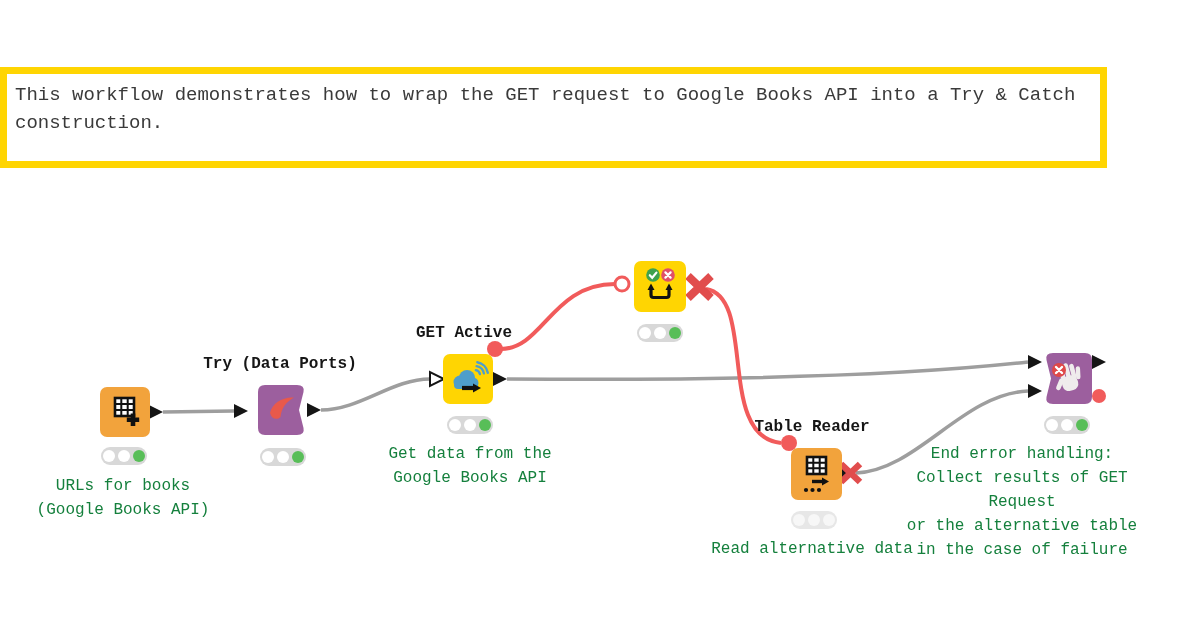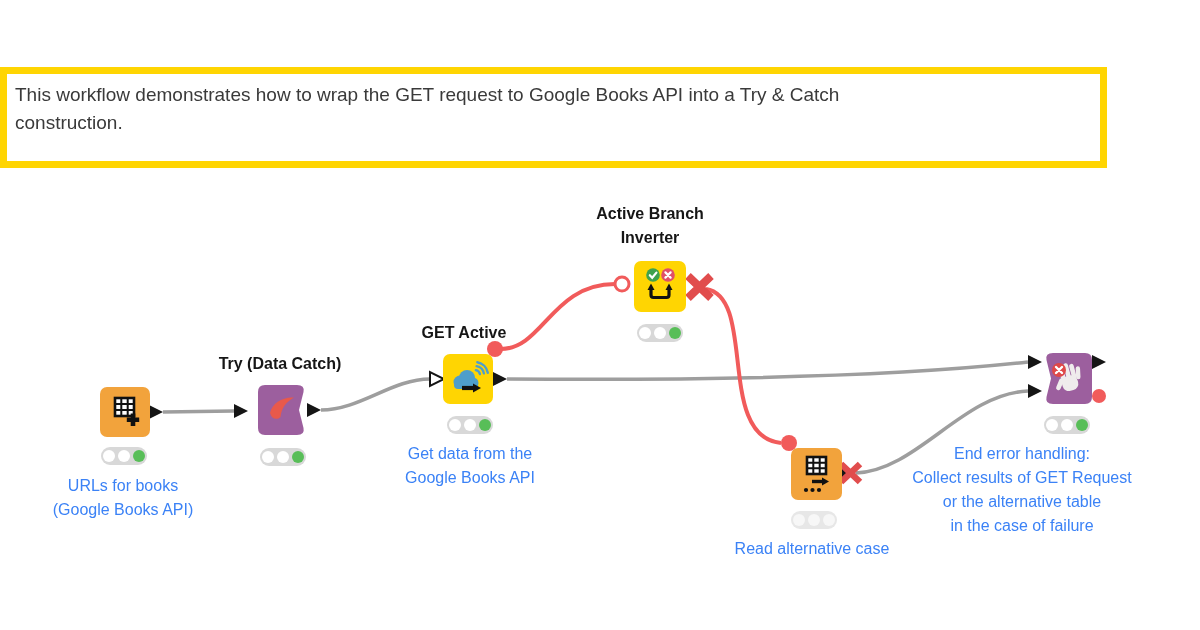--- a/index.html
+++ b/index.html
@@ -1,18 +1,18 @@
 <!DOCTYPE html>
 <html><head>
 <meta charset="utf-8">
 <style>
   html,body{margin:0;padding:0;background:#fff;}
   .canvas{
     position:relative;width:1200px;height:630px;background:#ffffff;overflow:hidden;
-    font-family:Liberation Sans, sans-serif;color:#1a1a1a;
+    font-family:Liberation Mono, monospace;color:#1a1a1a;
   }
   .abs{position:absolute;}
   
   .annotation{
     left:0px;top:67px;width:1085px;height:80px;
     border:7px solid #FFD502;background:#ffffff;
     padding:7px 0 0 8px;
     font-size:19px;line-height:28px;color:#3a3a3a;
     white-space:pre-line;
   }
@@ -23,21 +23,21 @@
   .yellow{background:#FFD502;}
   
   .overlay{left:0;top:0;width:1200px;height:630px;pointer-events:none;}
   
   .ntitle{
     font-weight:bold;font-size:16px;line-height:24px;text-align:center;
     white-space:pre-line;width:220px;color:#161616;
   }
   .nlabel{
     font-size:16px;line-height:24px;text-align:center;
-    white-space:pre-line;width:280px;color:#3b82f6;
+    white-space:pre-line;width:280px;color:#15803d;
   }
   
   .tl{
     width:46px;height:18px;border-radius:9px;background:#D8D8D8;
     display:flex;align-items:center;justify-content:center;gap:3px;
   }
   .tl .d{width:12px;height:12px;border-radius:50%;background:#ffffff;}
   .tl[data-state="done"] .d:nth-child(3){background:#58BE58;}
   .tl[data-state="idle"]{background:#E7E7E7;}
   .tl[data-state="idle"] .d{background:#F7F7F7;}
@@ -102,21 +102,21 @@
   </div>
   <div class="abs nlabel" style="left:-17px;top:474px;">URLs for books
 (Google Books API)</div>
 
   <div class="abs" style="left:258px;top:385px;width:50px;height:50px;">
     <svg viewBox="0 0 50 50" width="50" height="50">
       <path d="M7 0 H39 Q47 0 45.5 7 L41 25 L45.5 43 Q47 50 39 50 H7 Q0 50 0 43 V7 Q0 0 7 0 Z" fill="#9C5F9E"></path>
       <path d="M12 28 C14 18 25 11.5 36 12.5 C28 17 23.5 23 22.5 32 C19 35.5 13.5 34 12 28 Z" fill="#E8594B"></path>
     </svg>
   </div>
-  <div class="abs ntitle" style="left:170px;top:352px;">Try (Data Catch)</div>
+  <div class="abs ntitle" style="left:170px;top:352px;">Try (Data Ports)</div>
   <div class="abs tl" style="left:260px;top:448px;" data-state="done">
     <span class="d"></span>
       <span class="d"></span>
       <span class="d"></span>
   </div>
 
   <div class="abs node yellow" style="left:443px;top:354px;">
     <svg viewBox="0 0 50 50" width="50" height="50">
       <g fill="#4E9ECB">
         <circle cx="17" cy="28" r="6.5"></circle>
@@ -146,45 +146,44 @@
     <svg viewBox="0 0 52 51" width="52" height="51">
       <circle cx="19" cy="14" r="6.8" fill="#3FA24D"></circle>
       <path d="M15.8 14.2 L18.2 16.8 L22.4 11.6" stroke="#ffffff" stroke-width="2.2" fill="none" stroke-linecap="round"></path>
       <circle cx="34" cy="14" r="6.8" fill="#E04F68"></circle>
       <path d="M31.4 11.4 L36.6 16.6 M36.6 11.4 L31.4 16.6" stroke="#ffffff" stroke-width="2.2" stroke-linecap="round"></path>
       <path d="M17 28 V34 A2.5 2.5 0 0 0 19.5 36.5 H32.5 A2.5 2.5 0 0 0 35 34 V28" stroke="#111111" stroke-width="3.2" fill="none"></path>
       <polygon points="13.5,29 20.5,29 17,22.5" fill="#111111"></polygon>
       <polygon points="31.5,29 38.5,29 35,22.5" fill="#111111"></polygon>
     </svg>
   </div>
-  <div class="abs ntitle" style="left:540px;top:202px;">Active Branch
-Inverter</div>
   <div class="abs tl" style="left:637px;top:324px;" data-state="done">
     <span class="d"></span>
       <span class="d"></span>
       <span class="d"></span>
   </div>
 
   <div class="abs node orange" style="left:791px;top:448px;width:51px;height:52px;">
     <svg viewBox="0 0 51 52" width="51" height="52">
       <rect x="16" y="9" width="19" height="17" fill="#ffffff" stroke="#111111" stroke-width="2.6"></rect>
       <path d="M22.3 9 V26 M28.7 9 V26 M16 14.7 H35 M16 20.3 H35" stroke="#111111" stroke-width="2" fill="none"></path>
       <path d="M21 33.5 H32" stroke="#111111" stroke-width="3.4" fill="none"></path>
       <polygon points="31,29.5 31,37.5 38,33.5" fill="#111111"></polygon>
       <circle cx="15" cy="42" r="2.1" fill="#111111"></circle>
       <circle cx="21.5" cy="42" r="2.1" fill="#111111"></circle>
       <circle cx="28" cy="42" r="2.1" fill="#111111"></circle>
     </svg>
   </div>
+  <div class="abs ntitle" style="left:702px;top:415px;">Table Reader</div>
   <div class="abs tl" style="left:791px;top:511px;" data-state="idle">
     <span class="d"></span>
       <span class="d"></span>
       <span class="d"></span>
   </div>
-  <div class="abs nlabel" style="left:672px;top:537px;">Read alternative case</div>
+  <div class="abs nlabel" style="left:672px;top:537px;">Read alternative data</div>
 
   <div class="abs" style="left:1042px;top:353px;width:50px;height:51px;">
     <svg viewBox="0 0 50 51" width="50" height="51">
       <path d="M11 0 H43 Q50 0 50 7 V44 Q50 51 43 51 H11 Q3 51 4.5 44 L9 25.5 L4.5 7 Q3 0 11 0 Z" fill="#9C5F9E"></path>
       <g>
         <g transform="rotate(-15 27 30)" fill="#EFECEC">
           <rect x="20" y="23" width="16" height="15" rx="6.5"></rect>
           <rect x="20.5" y="12" width="4.6" height="16" rx="2.3"></rect>
           <rect x="26" y="10" width="4.6" height="18" rx="2.3"></rect>
           <rect x="31.4" y="12" width="4.6" height="16" rx="2.3"></rect>

